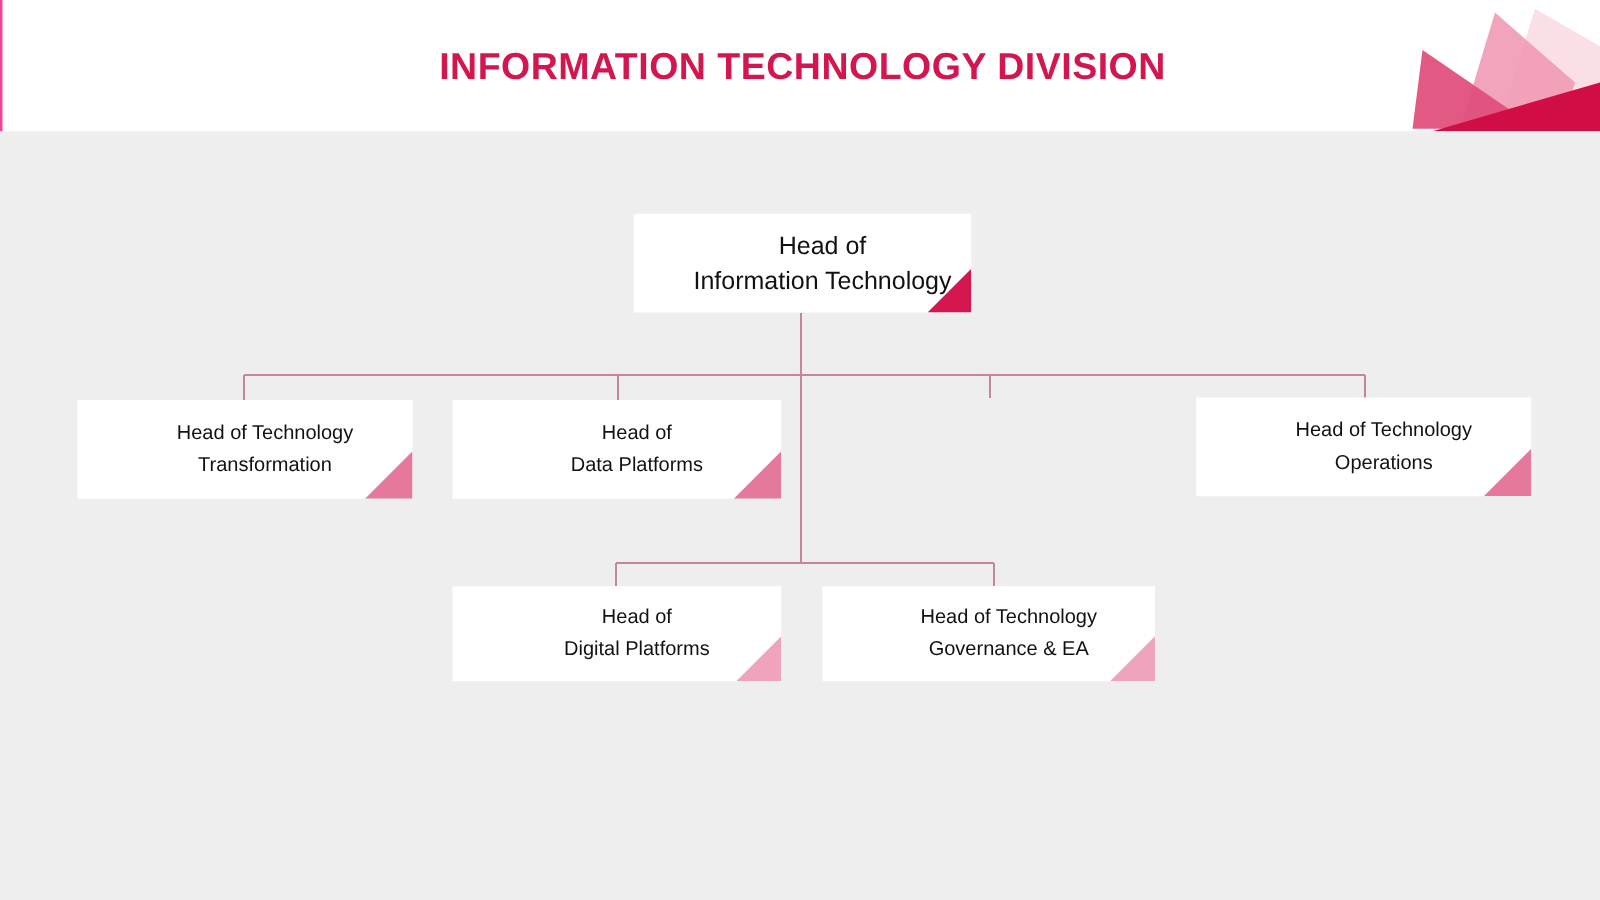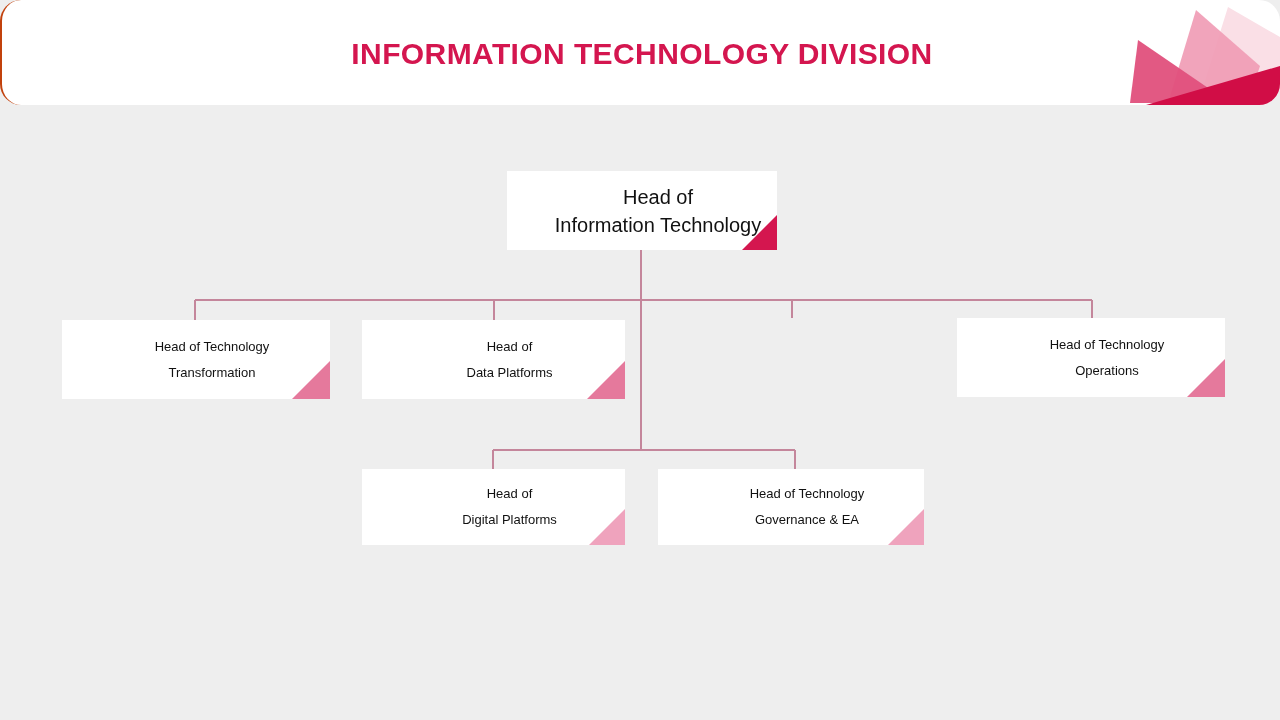--- a/index.html
+++ b/index.html
@@ -16,24 +16,23 @@
   }
 
   
   #header-bar {
     position: absolute;
     left: 0;
     top: 0;
     width: 1280px;
     height: 105px;
     background: #ffffff;
-    border-left: 2px solid #c2410c;
+    border-left: 2px solid #ec4899;
     box-sizing: border-box;
     overflow: hidden;
-    border-radius: 21px;
   }
   #page-title {
     position: absolute;
     left: 0;
     top: 0;
     width: 1280px;
     height: 105px;
     line-height: 108px;
     text-align: center;
     font-size: 30px;
@@ -75,21 +74,21 @@
     display: flex;
     align-items: center;
     justify-content: center;
     padding-left: 32px;
   }
   .node-label {
     position: relative;
     z-index: 2;
     text-align: center;
     color: #111111;
-    font-size: 13px;
+    font-size: 16px;
     line-height: 26px;
     padding: 0 10px;
     white-space: pre-line;
   }
   .node-corner {
     position: absolute;
     right: 0;
     bottom: 0;
     width: 0;
     height: 0;

